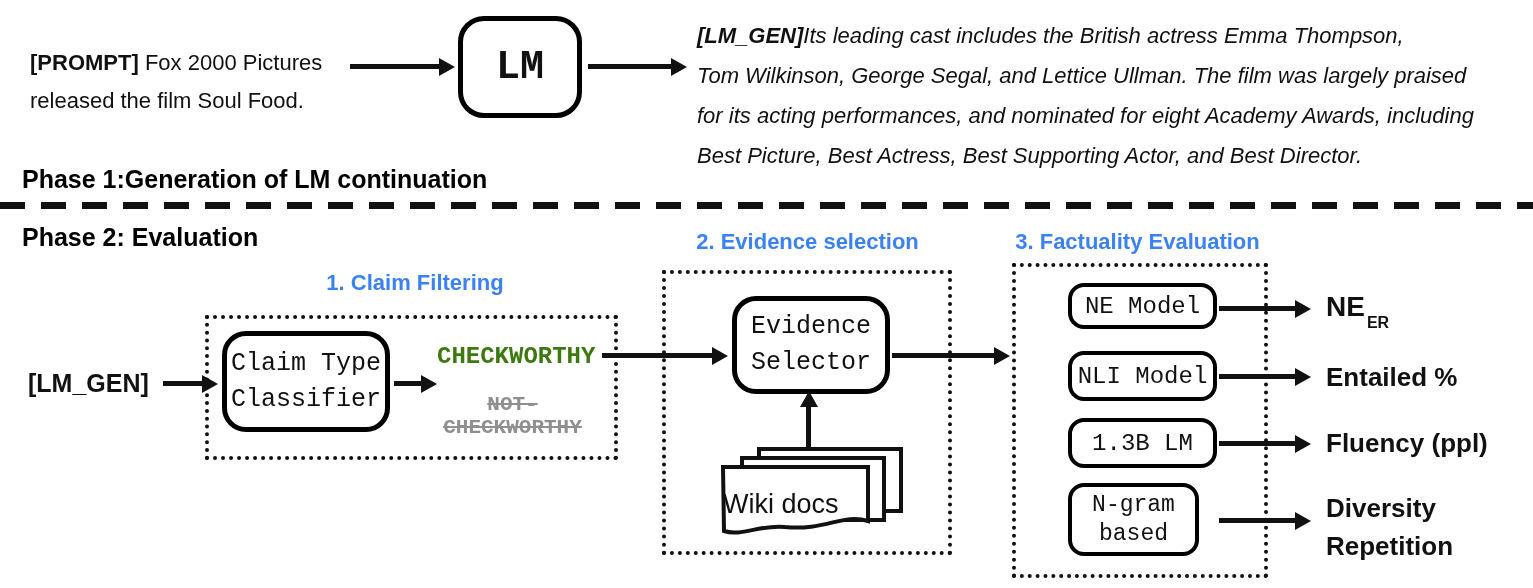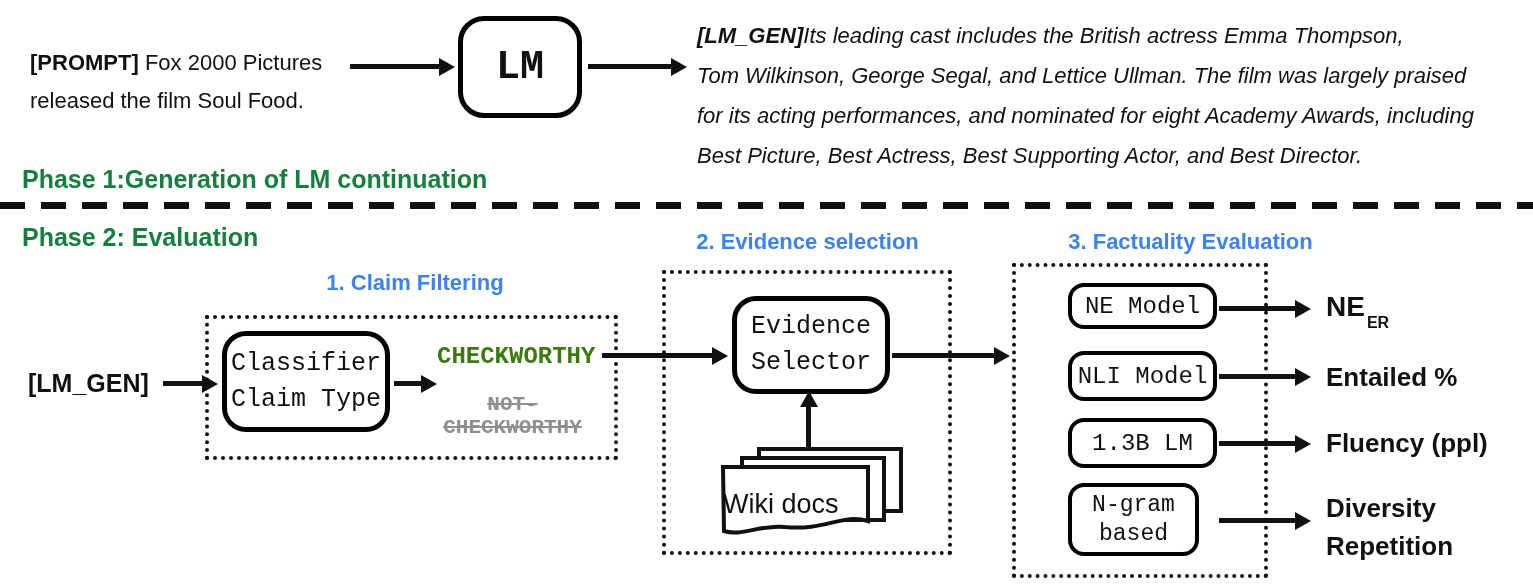--- a/index.html
+++ b/index.html
@@ -24,21 +24,21 @@
   
   .arrh{position:absolute;height:5px;background:#111;}
   .arrh::after{content:"";position:absolute;right:-15px;top:50%;transform:translateY(-50%);
                width:0;height:0;border-left:16px solid #111;
                border-top:9px solid transparent;border-bottom:9px solid transparent;}
   .arrv{position:absolute;width:5px;background:#111;}
   .arrv::after{content:"";position:absolute;top:-14px;left:50%;transform:translateX(-50%);
                width:0;height:0;border-bottom:16px solid #111;
                border-left:9px solid transparent;border-right:9px solid transparent;}
 
-  .phase-heading{position:absolute;font-weight:bold;font-size:25px;color:#15803d;white-space:nowrap;}
+  .phase-heading{position:absolute;font-weight:bold;font-size:25px;color:#000000;white-space:nowrap;}
   .step-heading{position:absolute;font-weight:bold;font-size:22px;color:#3b82f6;text-align:center;white-space:nowrap;}
   .separator{position:absolute;left:0;top:202px;width:1533px;height:7px;
              background:repeating-linear-gradient(90deg,#111 0 25px,transparent 25px 41px);}
 
   .prompt{position:absolute;left:30px;top:44px;font-size:22px;line-height:38px;white-space:nowrap;}
   .gen{position:absolute;left:697px;top:16px;font-size:22px;line-height:40px;font-style:italic;white-space:nowrap;}
 
   .metric{position:absolute;font-weight:bold;font-size:26px;white-space:nowrap;}
   .sub{font-size:16px;font-weight:bold;vertical-align:-12px;margin-left:2px;}
 
@@ -81,22 +81,22 @@
 
   <div class="step-heading" style="left:205px;top:270px;width:420px;">1. Claim Filtering</div>
 
   <div class="dotted" style="left:205px;top:315px;width:413px;height:145px;"></div>
 
   <div class="abs sans b nowrap" style="left:28px;top:369px;font-size:25px;">[LM_GEN]</div>
 
   <div class="arrh" style="left:163px;top:381px;width:40px;"></div>
 
   <div class="rbox mono" style="left:222px;top:331px;width:168px;height:101px;font-size:25px;line-height:36px;border-radius:24px;">
+    <div>Claim Type</div>
     <div>Classifier</div>
-    <div>Claim Type</div>
   </div>
 
   <div class="arrh" style="left:394px;top:381px;width:28px;"></div>
 
   <div class="checkworthy mono">CHECKWORTHY</div>
 
   <div class="notcheckworthy mono">
     <div>NOT-</div>
     <div>CHECKWORTHY</div>
   </div>
@@ -116,21 +116,21 @@
 
   <div class="arrv" style="left:806px;top:405px;height:48px;"></div>
 
   <svg class="abs" style="left:713px;top:441px;" width="200" height="110" viewBox="0 0 200 110">
     <rect x="46" y="8" width="142" height="62" fill="#fff" stroke="#111" stroke-width="4"></rect>
     <rect x="29" y="17" width="142" height="62" fill="#fff" stroke="#111" stroke-width="4"></rect>
     <path d="M10 26 L155 26 L155 80 C130 72 112 90 72 86 C48 83 28 96 11 90 Z" fill="#fff" stroke="#111" stroke-width="4"></path>
   </svg>
   <div class="wikilabel sans">Wiki docs</div>
 
-  <div class="step-heading" style="left:1058px;top:229px;width:265px;">3. Factuality Evaluation</div>
+  <div class="step-heading" style="left:1005px;top:229px;width:265px;">3. Factuality Evaluation</div>
 
   <div class="dotted" style="left:1012px;top:263px;width:256px;height:315px;"></div>
 
   <div class="rbox small mono" style="left:1068px;top:283px;width:149px;height:46px;font-size:24px;">NE Model</div>
   <div class="arrh" style="left:1219px;top:306px;width:77px;"></div>
   <div class="metric" style="left:1326px;top:291px;font-size:28px;"><span>NE</span><span class="sub">ER</span></div>
 
   <div class="rbox small mono" style="left:1068px;top:351px;width:149px;height:50px;font-size:24px;">NLI Model</div>
   <div class="arrh" style="left:1219px;top:374px;width:77px;"></div>
   <div class="metric" style="left:1326px;top:362px;">Entailed %</div>

